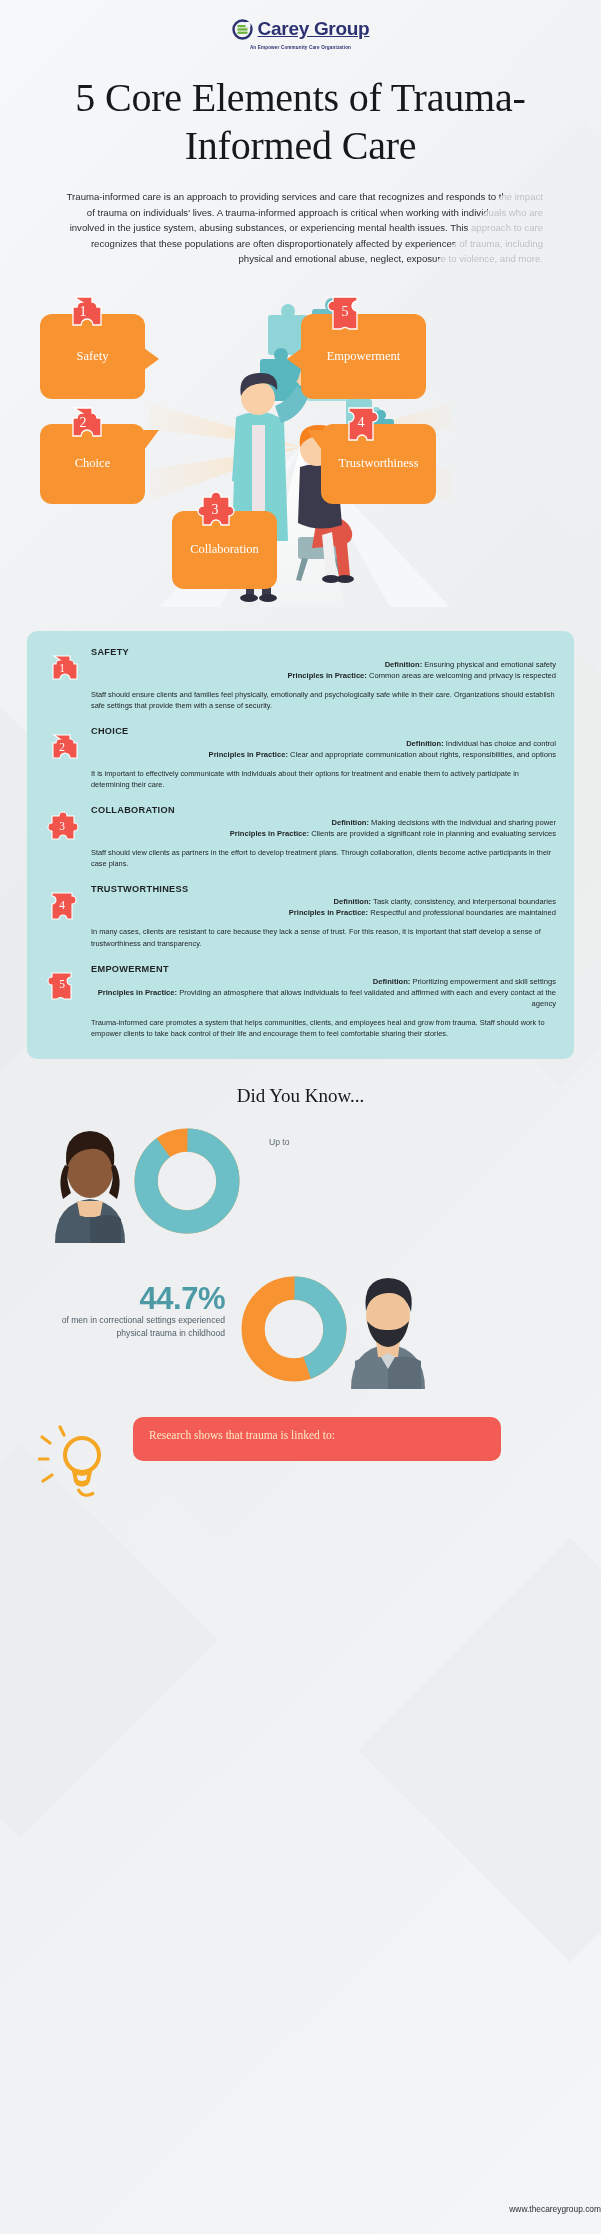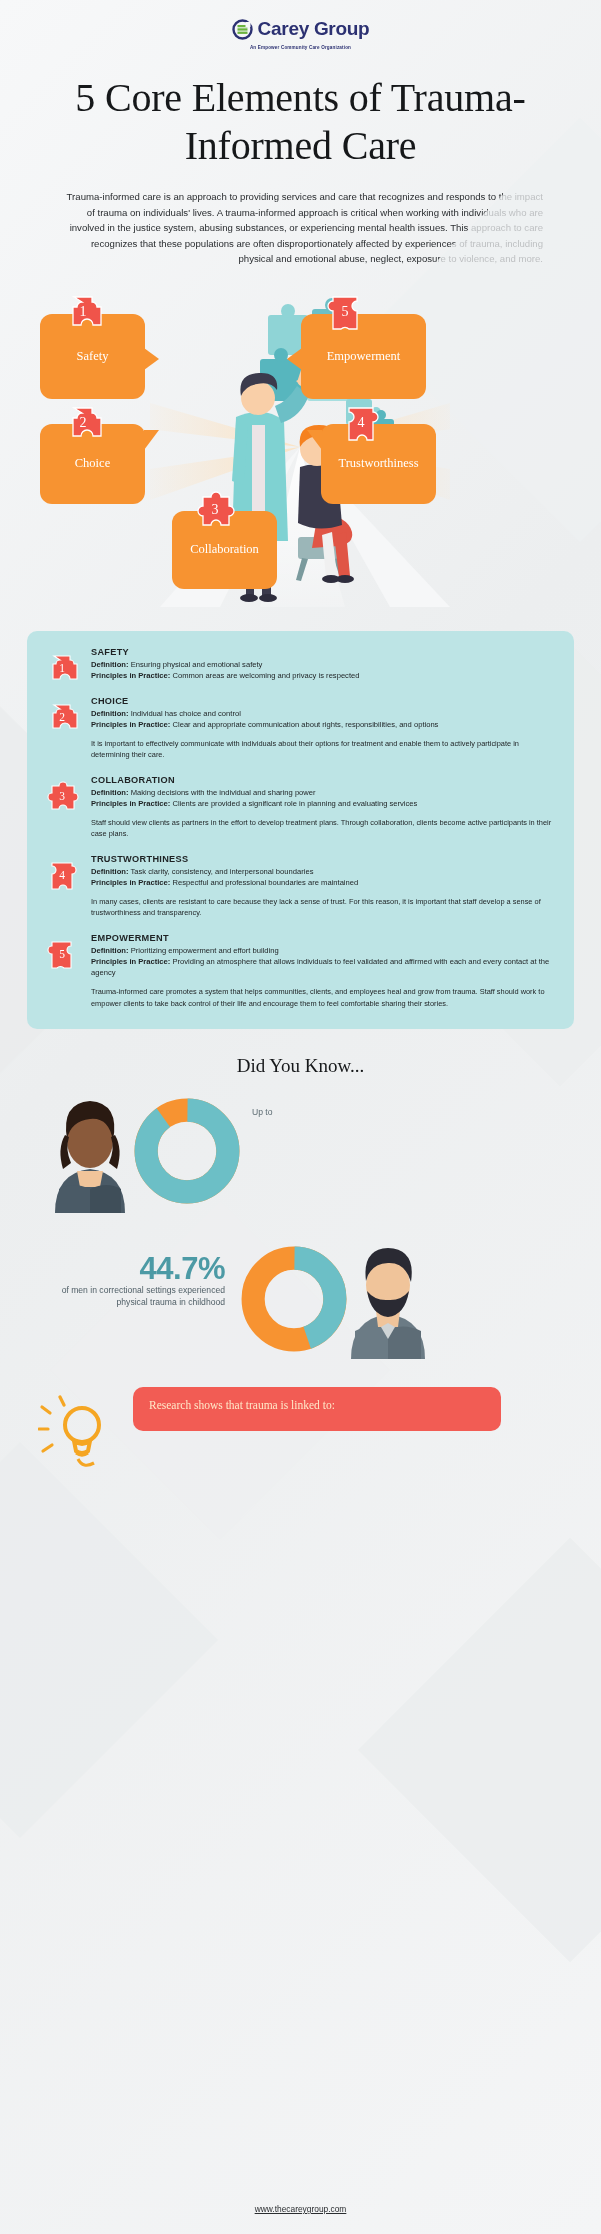--- a/index.html
+++ b/index.html
@@ -25,21 +25,21 @@
   .bg2 { width: 260px; height: 260px; transform: rotate(45deg); left: -130px; top: 760px; background:#e9ebec; }
   .bg3 { width: 320px; height: 320px; transform: rotate(45deg); left: 400px; top: 700px; background:#ebedee; }
   .bg4 { width: 280px; height: 280px; transform: rotate(45deg); left: -120px; top: 1500px; background:#eaecee; }
   .bg5 { width: 300px; height: 300px; transform: rotate(45deg); left: 420px; top: 1600px; background:#eaecee; }
   .bg6 { width: 240px; height: 240px; transform: rotate(45deg); left: 100px; top: 1250px; background:#edeff0; }
 
   
   .logo-wrap { position: relative; padding-top: 18px; text-align: center; }
   .logo-row { display: inline-flex; align-items: center; gap: 5px; }
   .logo-mark { width: 21px; height: 21px; position: relative; display:inline-block; }
-  .logo-text { font-size: 19px; font-weight: bold; color: #2c3172; letter-spacing: -.3px; }
+  .logo-text { font-size: 19px; font-weight: bold; color: #2c3172; letter-spacing: -.3px; text-decoration: underline; }
   .logo-tag { font-size: 4.6px; color: #2c3172; letter-spacing: .15px; margin-top: 1px; font-weight:600; }
 
   h1.title {
     font-family: "Liberation Serif", serif;
     font-size: 40px;
     line-height: 1.22;
     font-weight: normal;
     text-align: center;
     color: #16181a;
     margin: 24px 24px 0 24px;
@@ -110,21 +110,21 @@
   .drow:last-child { margin-bottom: 0; }
   .dbadge {
     position: absolute; left: 0; top: 6px;
     width: 34px; height: 33px;
     display:flex; align-items:center; justify-content:center;
     color:#fff; font-family:"Liberation Serif", serif; font-size: 11.5px;
   }
   .dbadge svg { position:absolute; inset:0; width:34px; height:33px; }
   .dbadge span { position:relative; z-index:2; line-height:1; padding-bottom:2px;}
   .dtitle { font-size: 9.2px; font-weight: bold; color: #1d2123; letter-spacing: .3px; margin-bottom: 2px; }
-  .dline { font-size: 7.6px; line-height: 1.45; color: #1d2123; }
+  .dline { font-size: 7.6px; line-height: 1.45; color: #1d2123; text-align: right; }
   .dline b { font-weight: bold; }
   .dnote { font-size: 7.4px; line-height: 1.5; color: #1d2123; margin-top: 8px; }
 
   
   h2.dyk {
     font-family: "Liberation Serif", serif;
     font-size: 19px; text-align: center; color: #16181a;
     margin-top: 26px; font-weight: normal;
   }
   .stat { position: relative; height: 130px; margin-top: 12px; }
@@ -152,22 +152,22 @@
   }
   .research ul { list-style: none; }
   .research li { font-size: 8.2px; line-height: 1.62; padding-left: 11px; position: relative; }
   .research li::before {
     content: ""; position: absolute; left: 2px; top: 5px;
     width: 3px; height: 3px; border-radius: 50%; background: #fff;
   }
   .bulb { position: absolute; left: -95px; top: 8px; width: 78px; height: 78px; }
 
   .footer {
-    text-align: center; font-size: 8.4px; color: #2a2d30;
-    position: absolute; left: 0; right: 0; bottom: 20px; text-decoration: underline;
+    text-align: right; font-size: 8.4px; color: #2a2d30;
+    position: absolute; left: 0; right: 0; bottom: 20px;
   }
 </style>
 </head>
 <body>
 
 <div class="page">
   <div class="bgshape bg1"></div>
   <div class="bgshape bg2"></div>
   <div class="bgshape bg3"></div>
   <div class="bgshape bg6"></div>
@@ -356,20 +356,21 @@
       </div>
       <div class="dtitle">SAFETY</div>
       <div class="dline">
         <b>Definition:</b>
         <span>Ensuring physical and emotional safety</span>
       </div>
       <div class="dline">
         <b>Principles in Practice:</b>
         <span>Common areas are welcoming and privacy is respected</span>
       </div>
+      <div class="dnote">Staff should ensure clients and families feel physically, emotionally and psychologically safe while in their care. Organizations should establish safe settings that provide them with a sense of security.</div>
     </div>
 
     <div class="drow">
       <div class="dbadge">
         <svg viewBox="0 0 34 33">
             <path d="M9 3 h16 v4 a4 4 0 0 1 4 4 h3 v15 h-7 a5 5 0 0 0 -10 0 h-7 V11 h3 a4 4 0 0 1 4 -4 z" fill="#f0544a" stroke="#fff" stroke-width="1.1"></path>
           </svg>
         <span>2</span>
       </div>
       <div class="dtitle">CHOICE</div>
@@ -425,21 +426,21 @@
     <div class="drow">
       <div class="dbadge">
         <svg viewBox="0 0 34 33">
             <path d="M7 3 h19 v4 a4 4 0 0 0 0 8 v14 h-7 a5 5 0 0 0 -7 0 H7 V15 a4 4 0 0 1 0 -8 z" fill="#f0544a" stroke="#fff" stroke-width="1.1"></path>
           </svg>
         <span>5</span>
       </div>
       <div class="dtitle">EMPOWERMENT</div>
       <div class="dline">
         <b>Definition:</b>
-        <span>Prioritizing empowerment and effort building</span>
+        <span>Prioritizing empowerment and skill settings</span>
       </div>
       <div class="dline">
         <b>Principles in Practice:</b>
         <span>Providing an atmosphere that allows individuals to feel validated and affirmed with each and every contact at the agency</span>
       </div>
       <div class="dnote">Trauma-informed care promotes a system that helps communities, clients, and employees heal and grow from trauma. Staff should work to empower clients to take back control of their life and encourage them to feel comfortable sharing their stories.</div>
     </div>
   </div>
 
   <h2 class="dyk">Did You Know...</h2>
@@ -457,21 +458,21 @@
         <path d="M12 94 q14 -8 31 0 l0 24 h-31 z" fill="#4a5a66"></path>
         <path d="M74 94 q-14 -8 -31 0 l0 24 h31 z" fill="#3f4e59"></path>
       </svg>
     </div>
     <div class="donut" style="left:133px; top:8px;">
       <svg viewBox="0 0 42 42">
         <circle cx="21" cy="21" r="15.9" fill="none" stroke="#f79331" stroke-width="9"></circle>
         <circle cx="21" cy="21" r="15.9" fill="none" stroke="#6cbfc6" stroke-width="9" stroke-dasharray="90 10" stroke-dashoffset="25"></circle>
       </svg>
     </div>
-    <div class="stat-txt" style="left:252px; top:18px; width:190px;">
+    <div class="stat-txt" style="left:269px; top:18px; width:190px;">
       <div class="stat-sub-top">Up to</div>
     </div>
   </div>
 
   <div class="stat">
     <div class="stat-txt" style="left:50px; top:22px; width:175px; text-align:right;">
       <div class="big">44.7%</div>
       <div class="stat-body">of men in correctional settings experienced physical trauma in childhood</div>
     </div>
     <div class="donut" style="left:240px; top:14px;">

